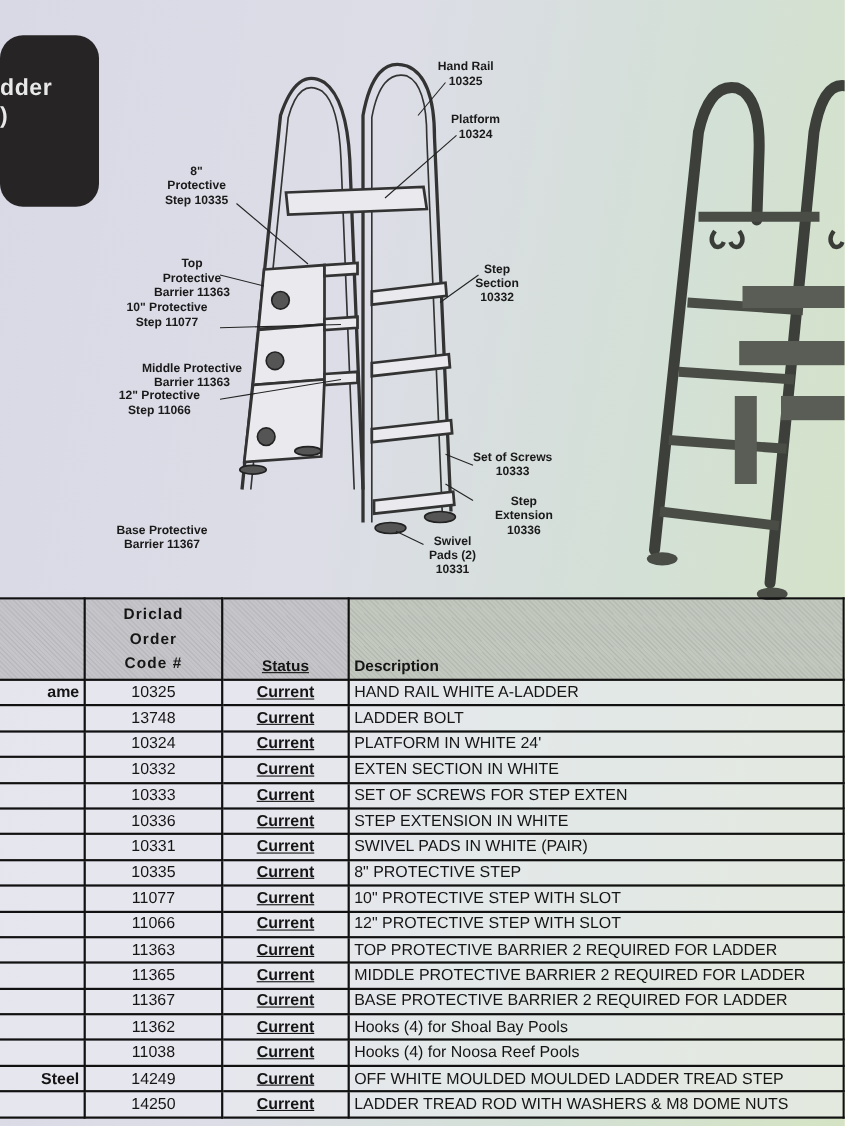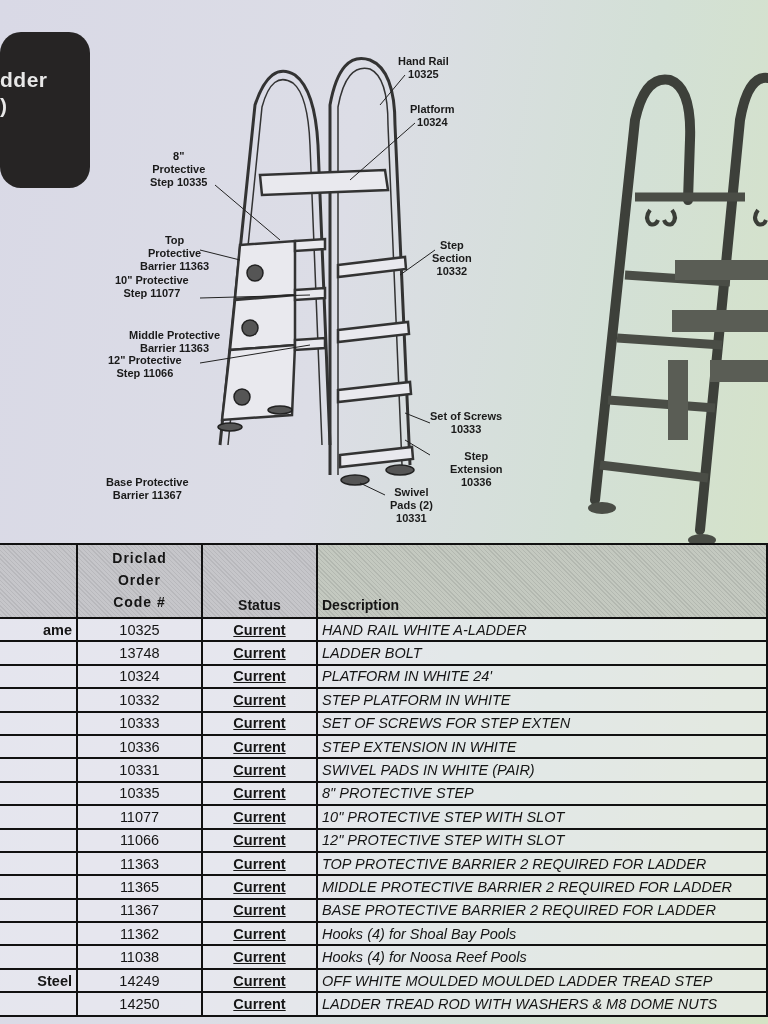--- a/index.html
+++ b/index.html
@@ -41,22 +41,22 @@
     height: 68px; font: bold 14px "Liberation Sans", sans-serif;
     background: repeating-linear-gradient(45deg, #b8b8bc 0 1px, #c6c6ca 1px 3px);
     vertical-align: bottom; padding-bottom: 4px;
   }
   table.parts thead th.code { text-align: center; line-height: 22px; letter-spacing: 1px; }
   table.parts thead th.desc { text-align: left; background: repeating-linear-gradient(45deg, #b3b8b0 0 1px, #c4c9c0 1px 3px); margin-top: 36px; }
   table.parts tbody tr { background: rgba(238,238,244,0.55); }
   td.name { width: 74px; font-weight: bold; text-align: right; }
   td.code { width: 115px; text-align: center; font-size: 15px; }
   td.status { width: 105px; text-align: center; font-weight: bold; font-size: 14px; text-decoration: underline; }
-  td.desc { text-align: left; font-size: 14.5px; font-style: italic; }
-  th.name { width: 74px; } th.status { width: 105px; text-align: center; }
+  td.desc { text-align: left; font-size: 14.5px; }
+  th.name { width: 74px; } th.status { width: 105px; text-align: center; text-decoration: underline; }
 </style>
 </head>
 <body>
 
 <div class="title-block">
   <div class="t1">dder</div>
   <div class="t2">)</div>
 </div>
 
 <svg class="diagram" viewBox="0 0 240 460">
@@ -221,21 +221,21 @@
     <tr>
         <td class="name"></td>
         <td class="code">10324</td>
         <td class="status">Current</td>
         <td class="desc">PLATFORM IN WHITE 24'</td>
       </tr>
     <tr>
         <td class="name"></td>
         <td class="code">10332</td>
         <td class="status">Current</td>
-        <td class="desc">STEP PLATFORM IN WHITE</td>
+        <td class="desc">EXTEN SECTION IN WHITE</td>
       </tr>
     <tr>
         <td class="name"></td>
         <td class="code">10333</td>
         <td class="status">Current</td>
         <td class="desc">SET OF SCREWS FOR STEP EXTEN</td>
       </tr>
     <tr>
         <td class="name"></td>
         <td class="code">10336</td>

